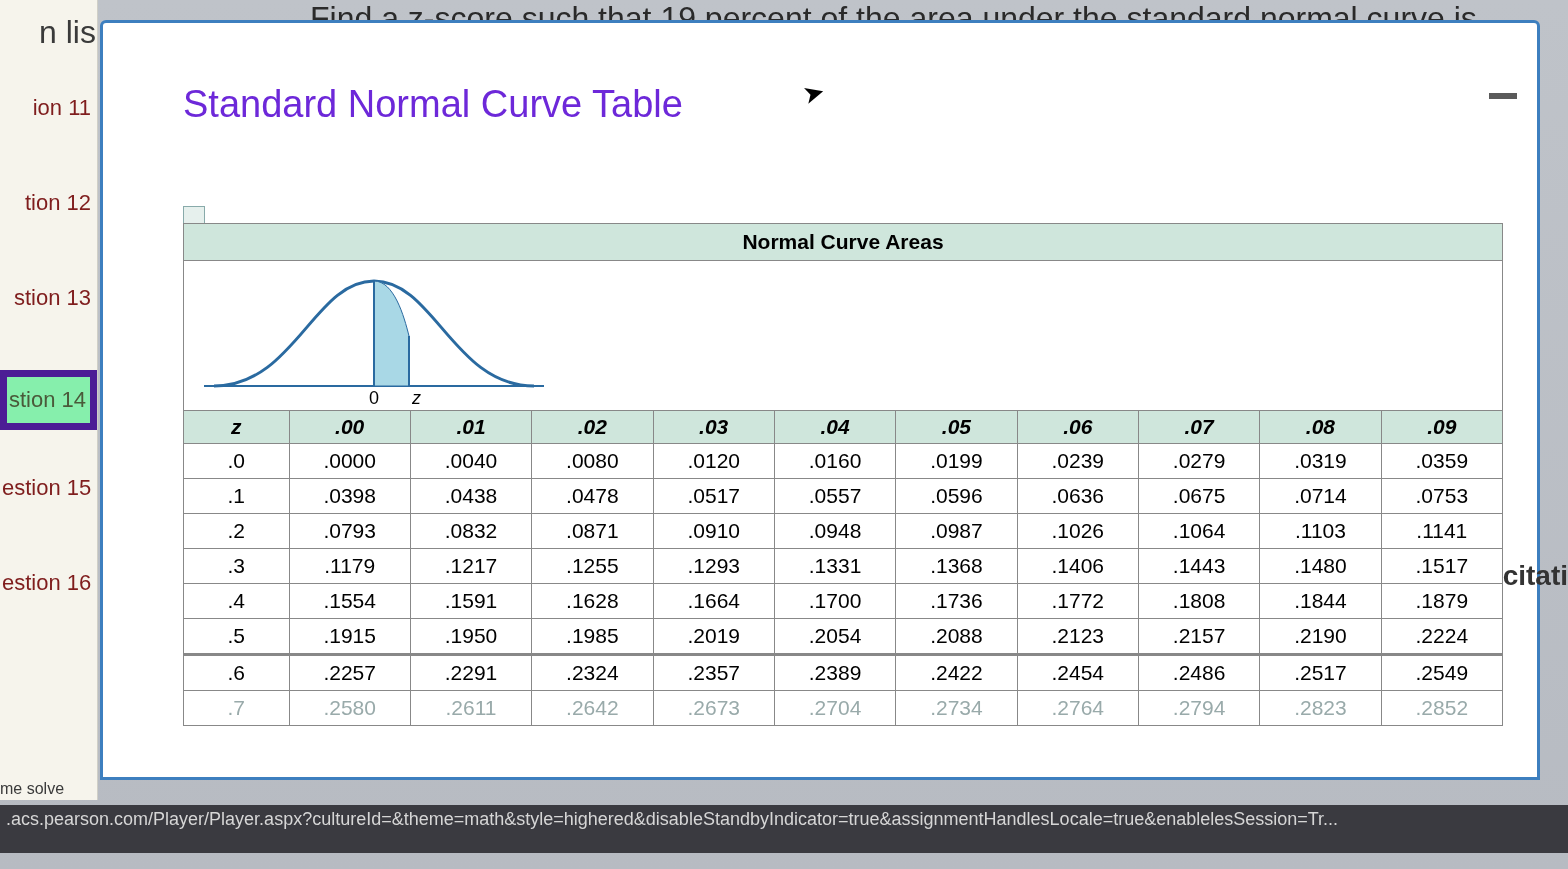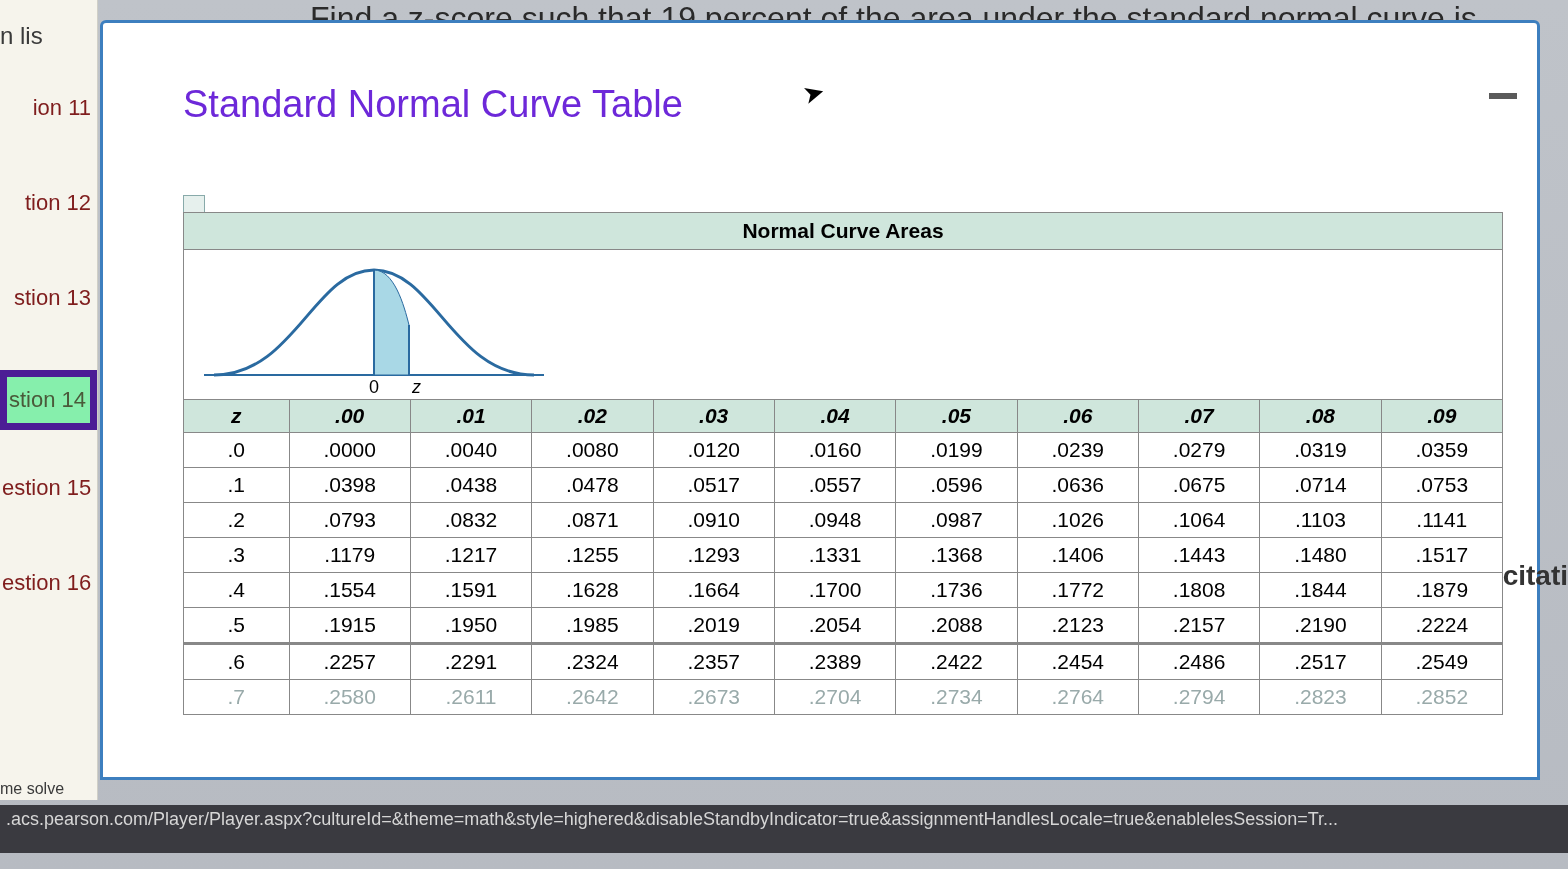--- a/index.html
+++ b/index.html
@@ -18,24 +18,25 @@
   
   .sidebar {
     position: absolute;
     left: 0; top: 0;
     width: 98px; height: 800px;
     background: #f6f4ec;
     border-right: 1px solid #d0cfc7;
   }
   .sidebar-title {
     position: absolute;
-    left: 0; top: 22px;
-    font-size: 24px;
+    left: 0; top: 14px;
+    font-size: 32px;
     color: #3a3a3a;
     white-space: nowrap;
+    padding-left: 39px;
   }
   .nav-item {
     position: absolute;
     left: 0; right: 0;
     padding: 10px 6px 10px 2px;
     font-size: 22px;
     color: #7f1d1d;
     text-align: right;
     white-space: nowrap;
   }
@@ -80,21 +81,21 @@
     color: #6d28d9;
   }
   .popup-min {
     position: absolute;
     right: 20px; top: 70px;
     width: 28px; height: 6px;
     background: #5a5a5a;
   }
   .table-wrap {
     position: absolute;
-    left: 80px; top: 172px;
+    left: 80px; top: 183px;
     width: 1320px;
   }
   .table-tab {
     width: 22px; height: 18px;
     border: 1px solid #8aa;
     background: #e6f0ed;
     margin-bottom: -1px;
   }
   table.ztab {
     border-collapse: collapse;

